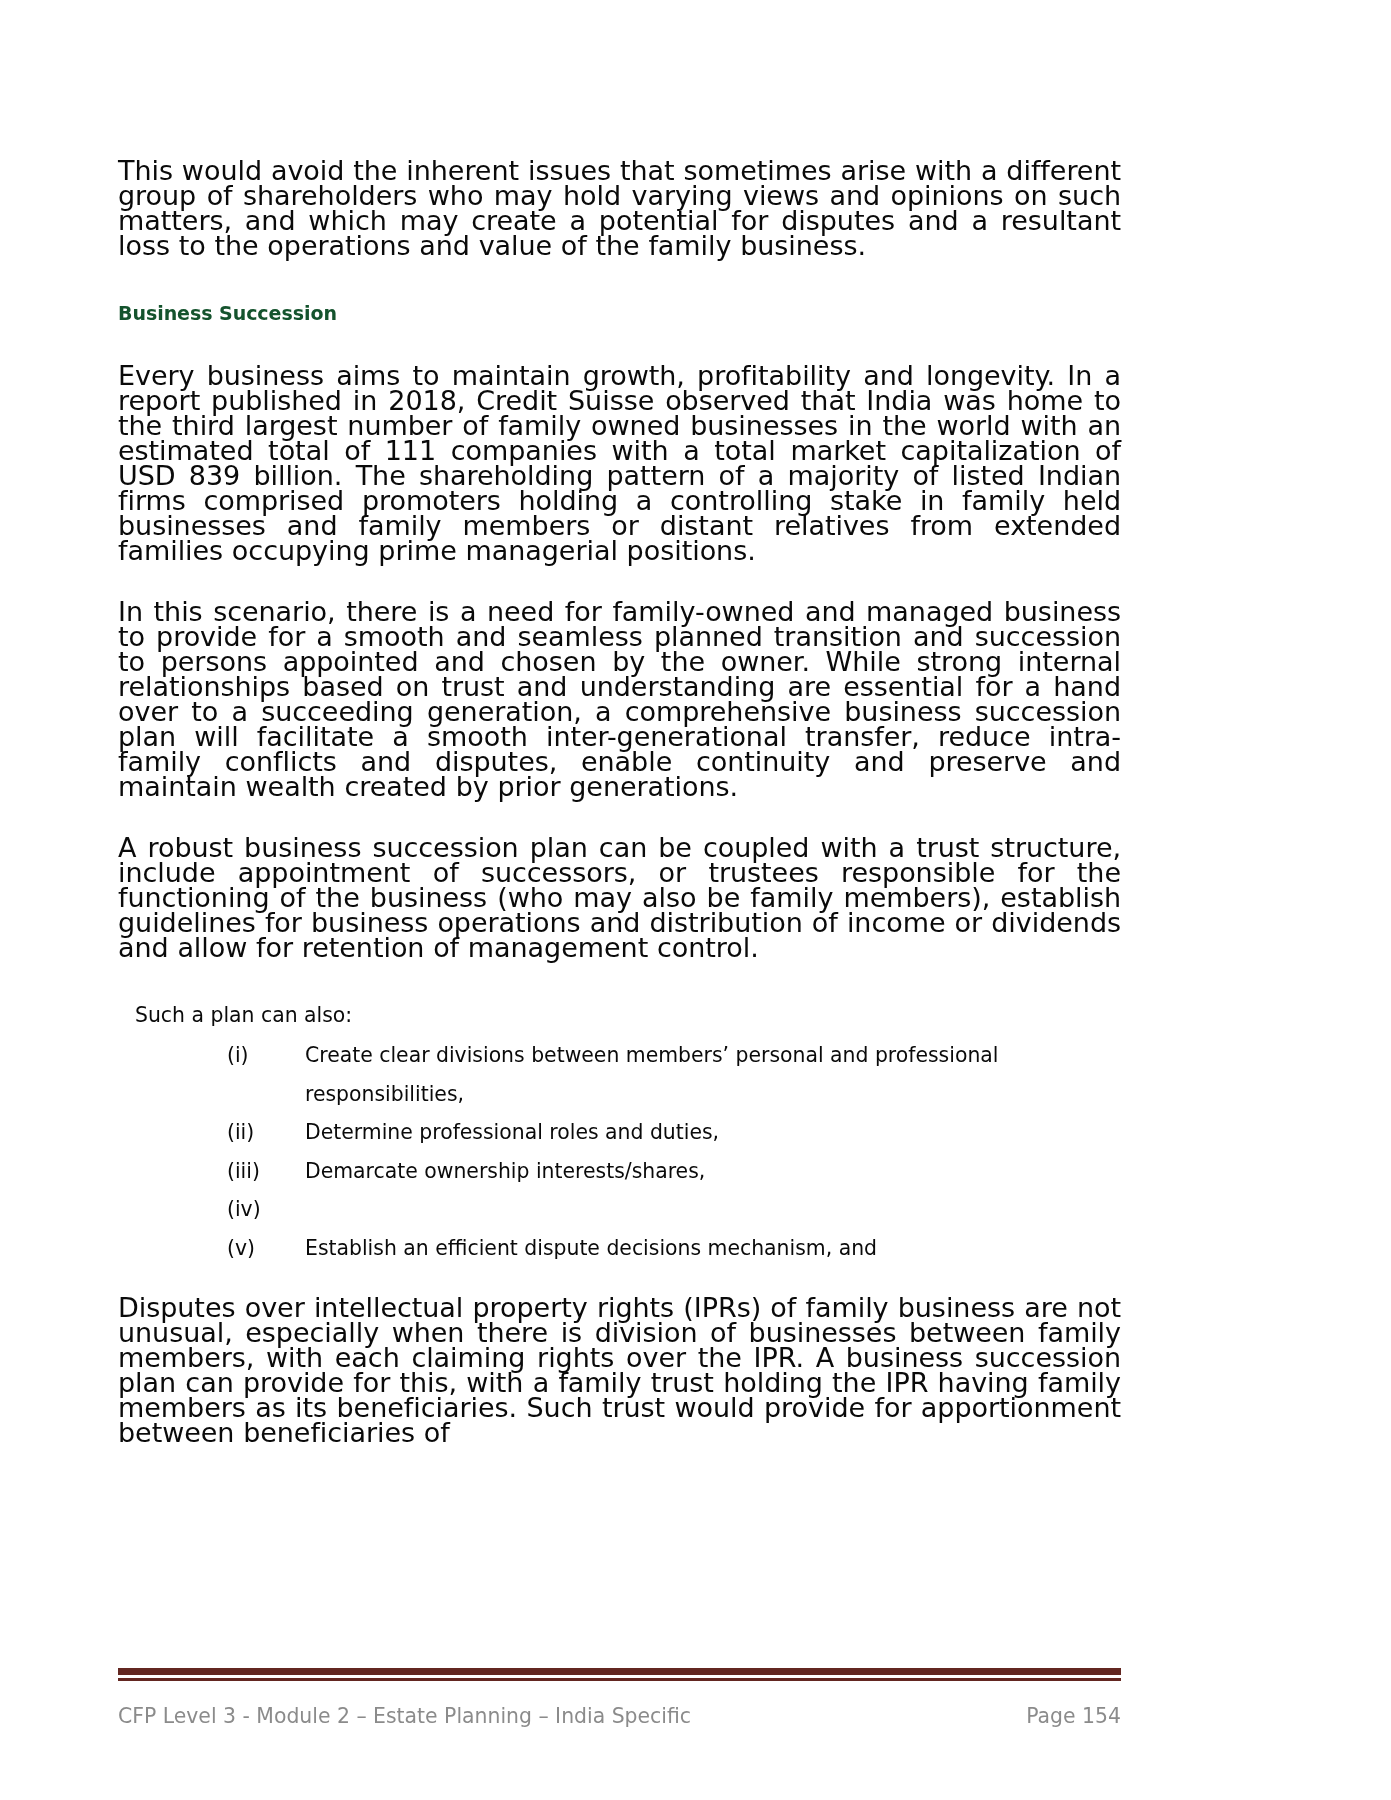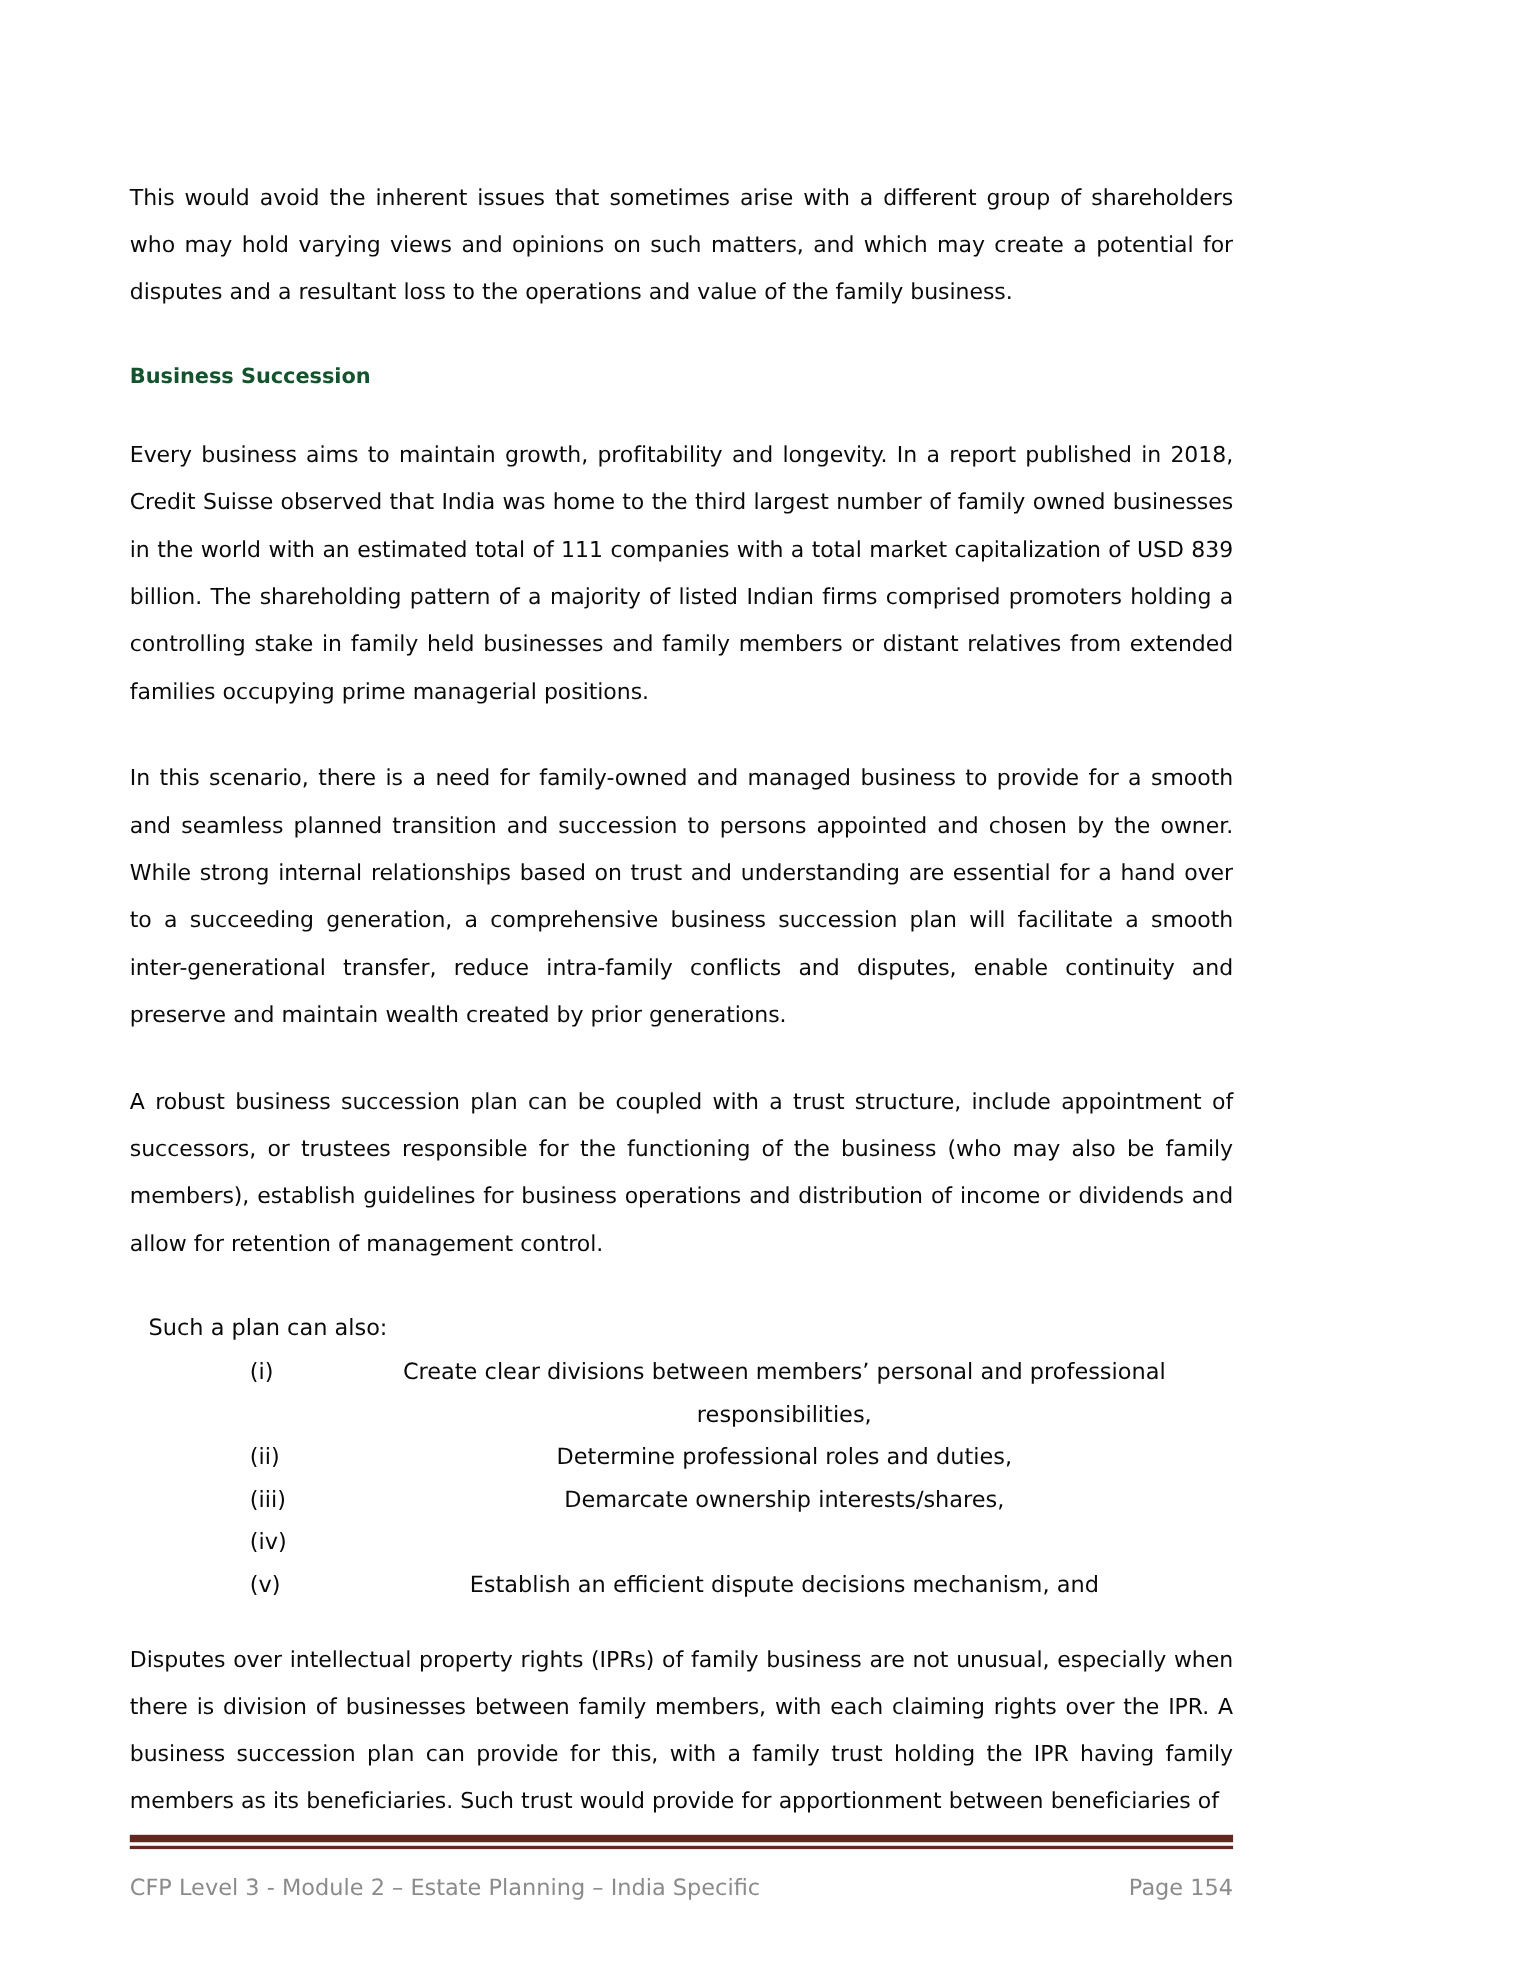--- a/index.html
+++ b/index.html
@@ -26,22 +26,22 @@
   }
 
   .content {
     position: absolute;
     left: 118px;
     top: 158px;
     width: 1003px;
   }
 
   .para {
-    font-size: 20px;
-    line-height: 43px;
+    font-size: 27px;
+    line-height: 25px;
     color: #0a0a0a;
     text-align: justify;
     text-justify: inter-word;
     margin: 0 0 30px 0;
     letter-spacing: -0.05px;
     word-spacing: 0.2px;
   }
 
   .para.tight {
     margin-bottom: 0;
@@ -88,21 +88,21 @@
     padding-left: 109px;
     box-sizing: content-box;
     color: #0a0a0a;
   }
   .rlist .itext {
     flex: 1 1 auto;
     text-align: justify;
     text-justify: inter-word;
   }
   .rlist .itext.nojust {
-    text-align: center;
+    text-align: left;
   }
 
   
   .footer {
     position: absolute;
     left: 118px;
     top: 1668px;
     width: 1003px;
   }
   .footer-rule-thick {

